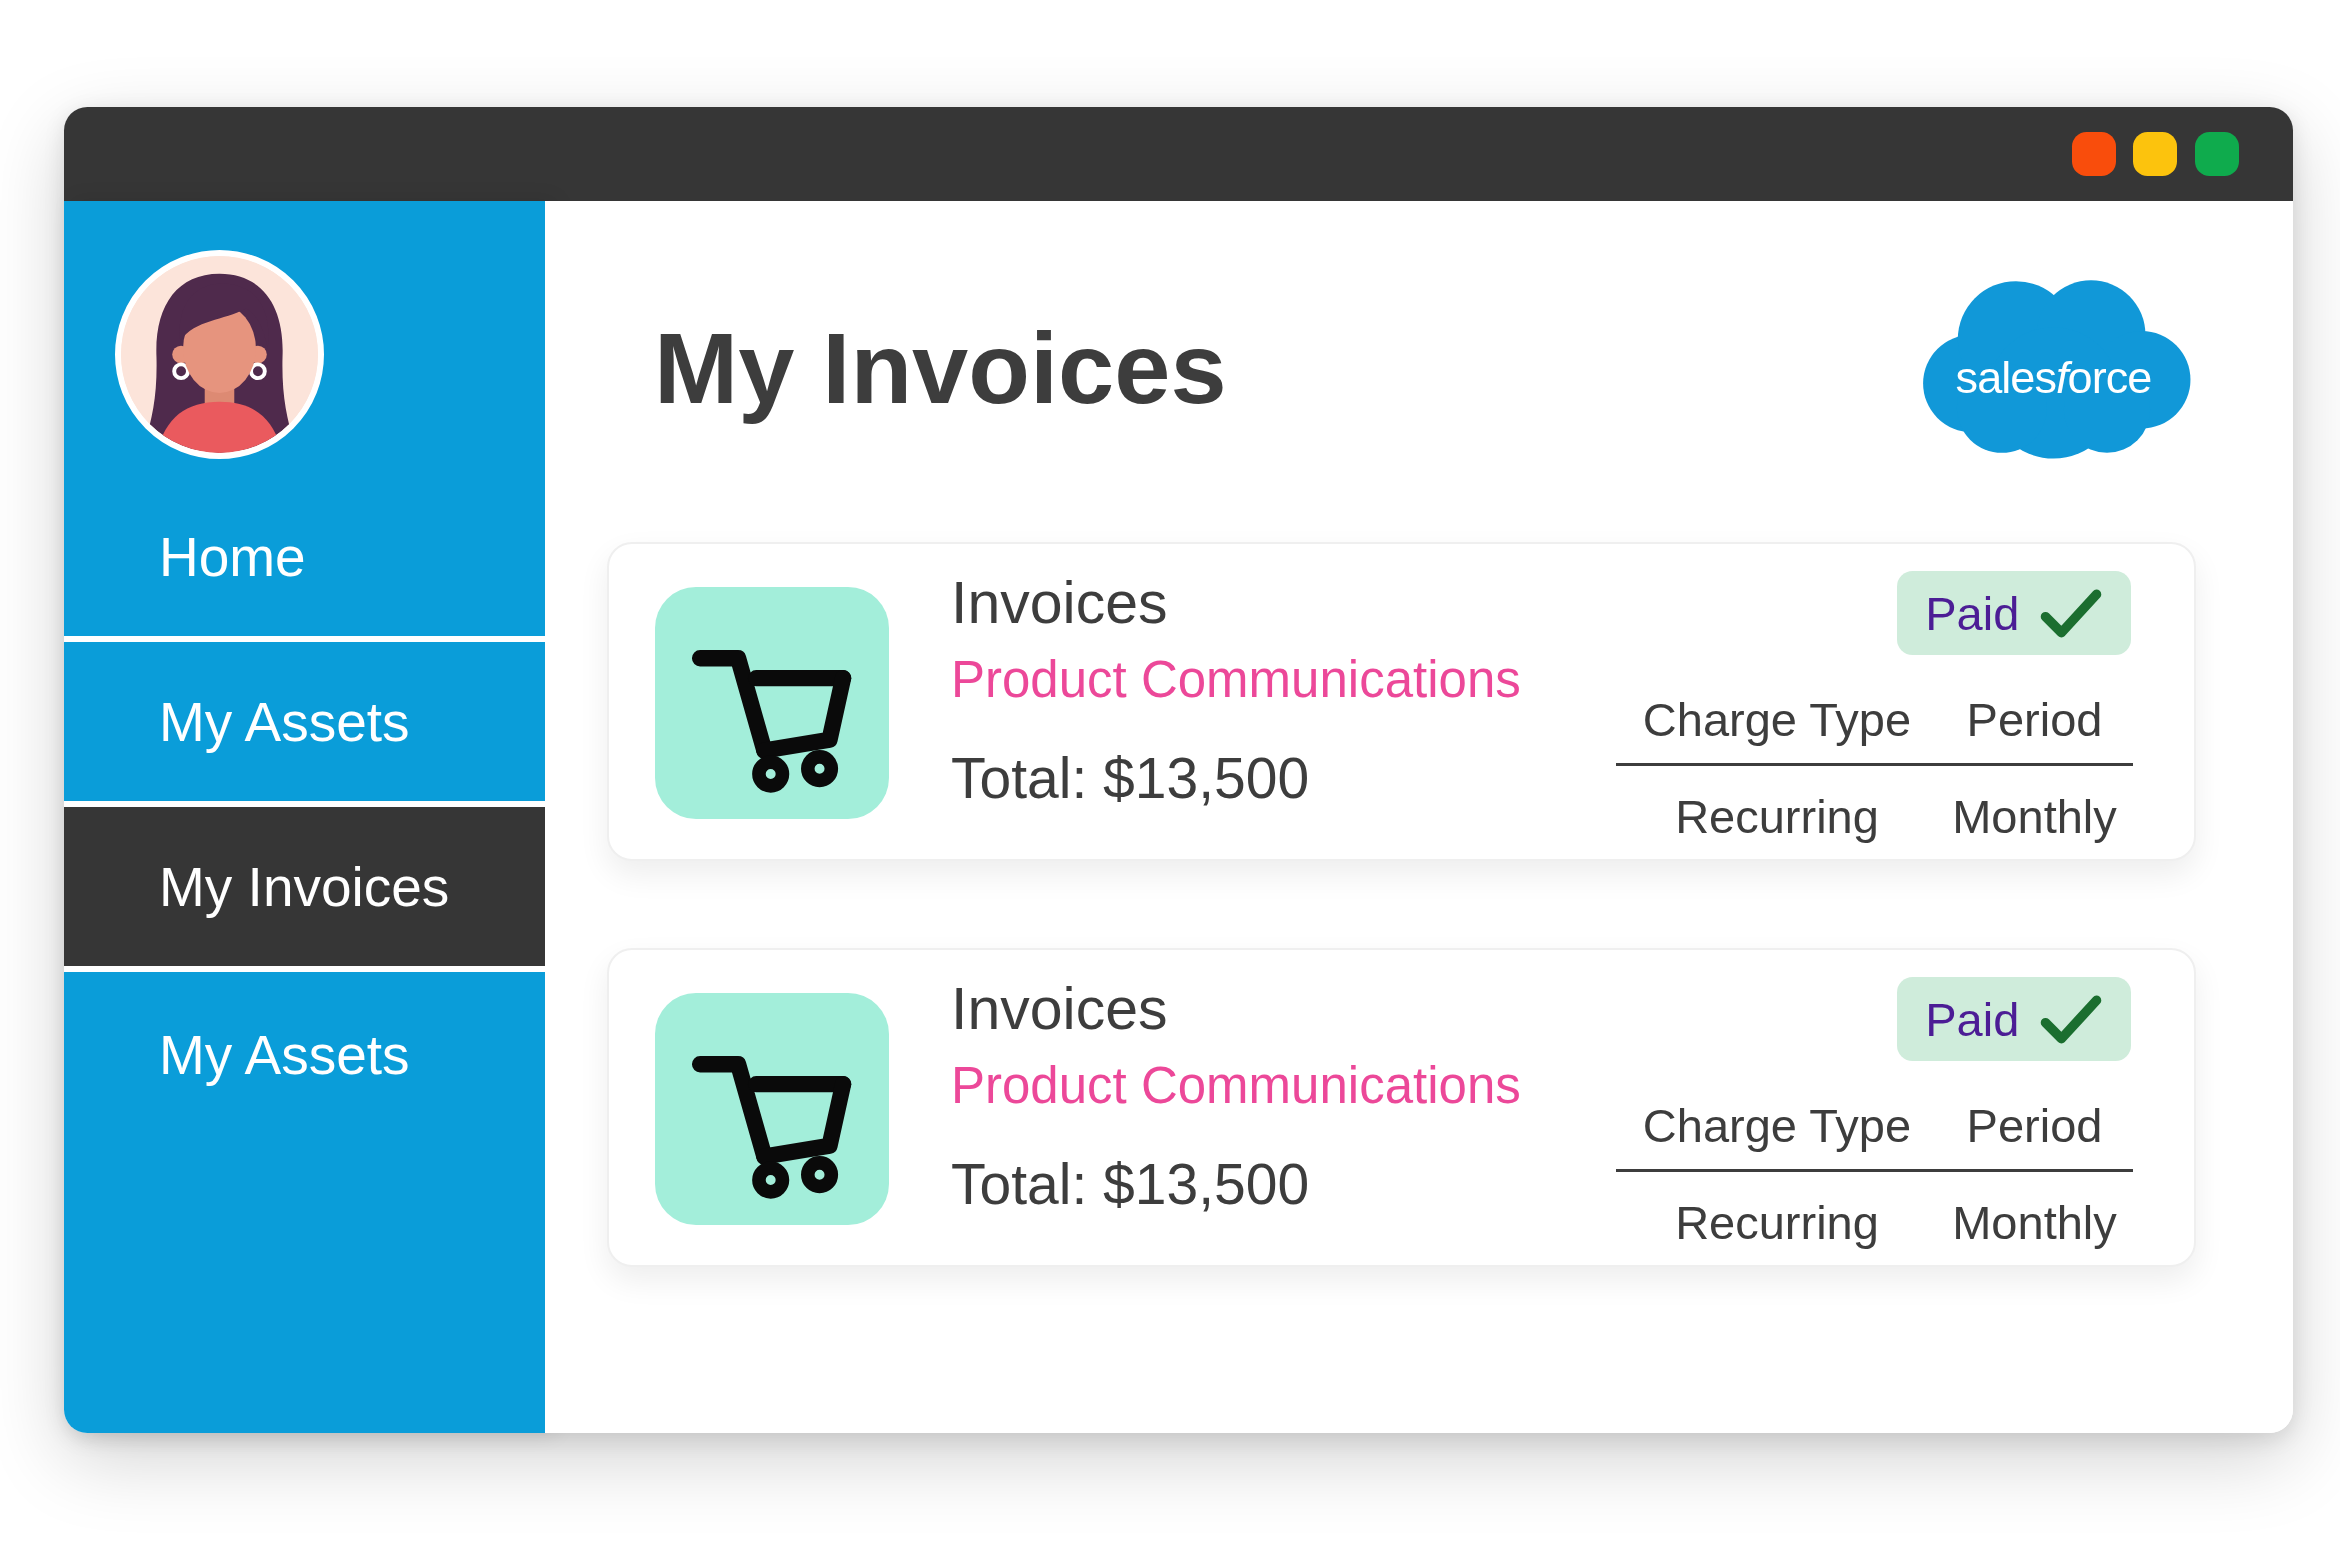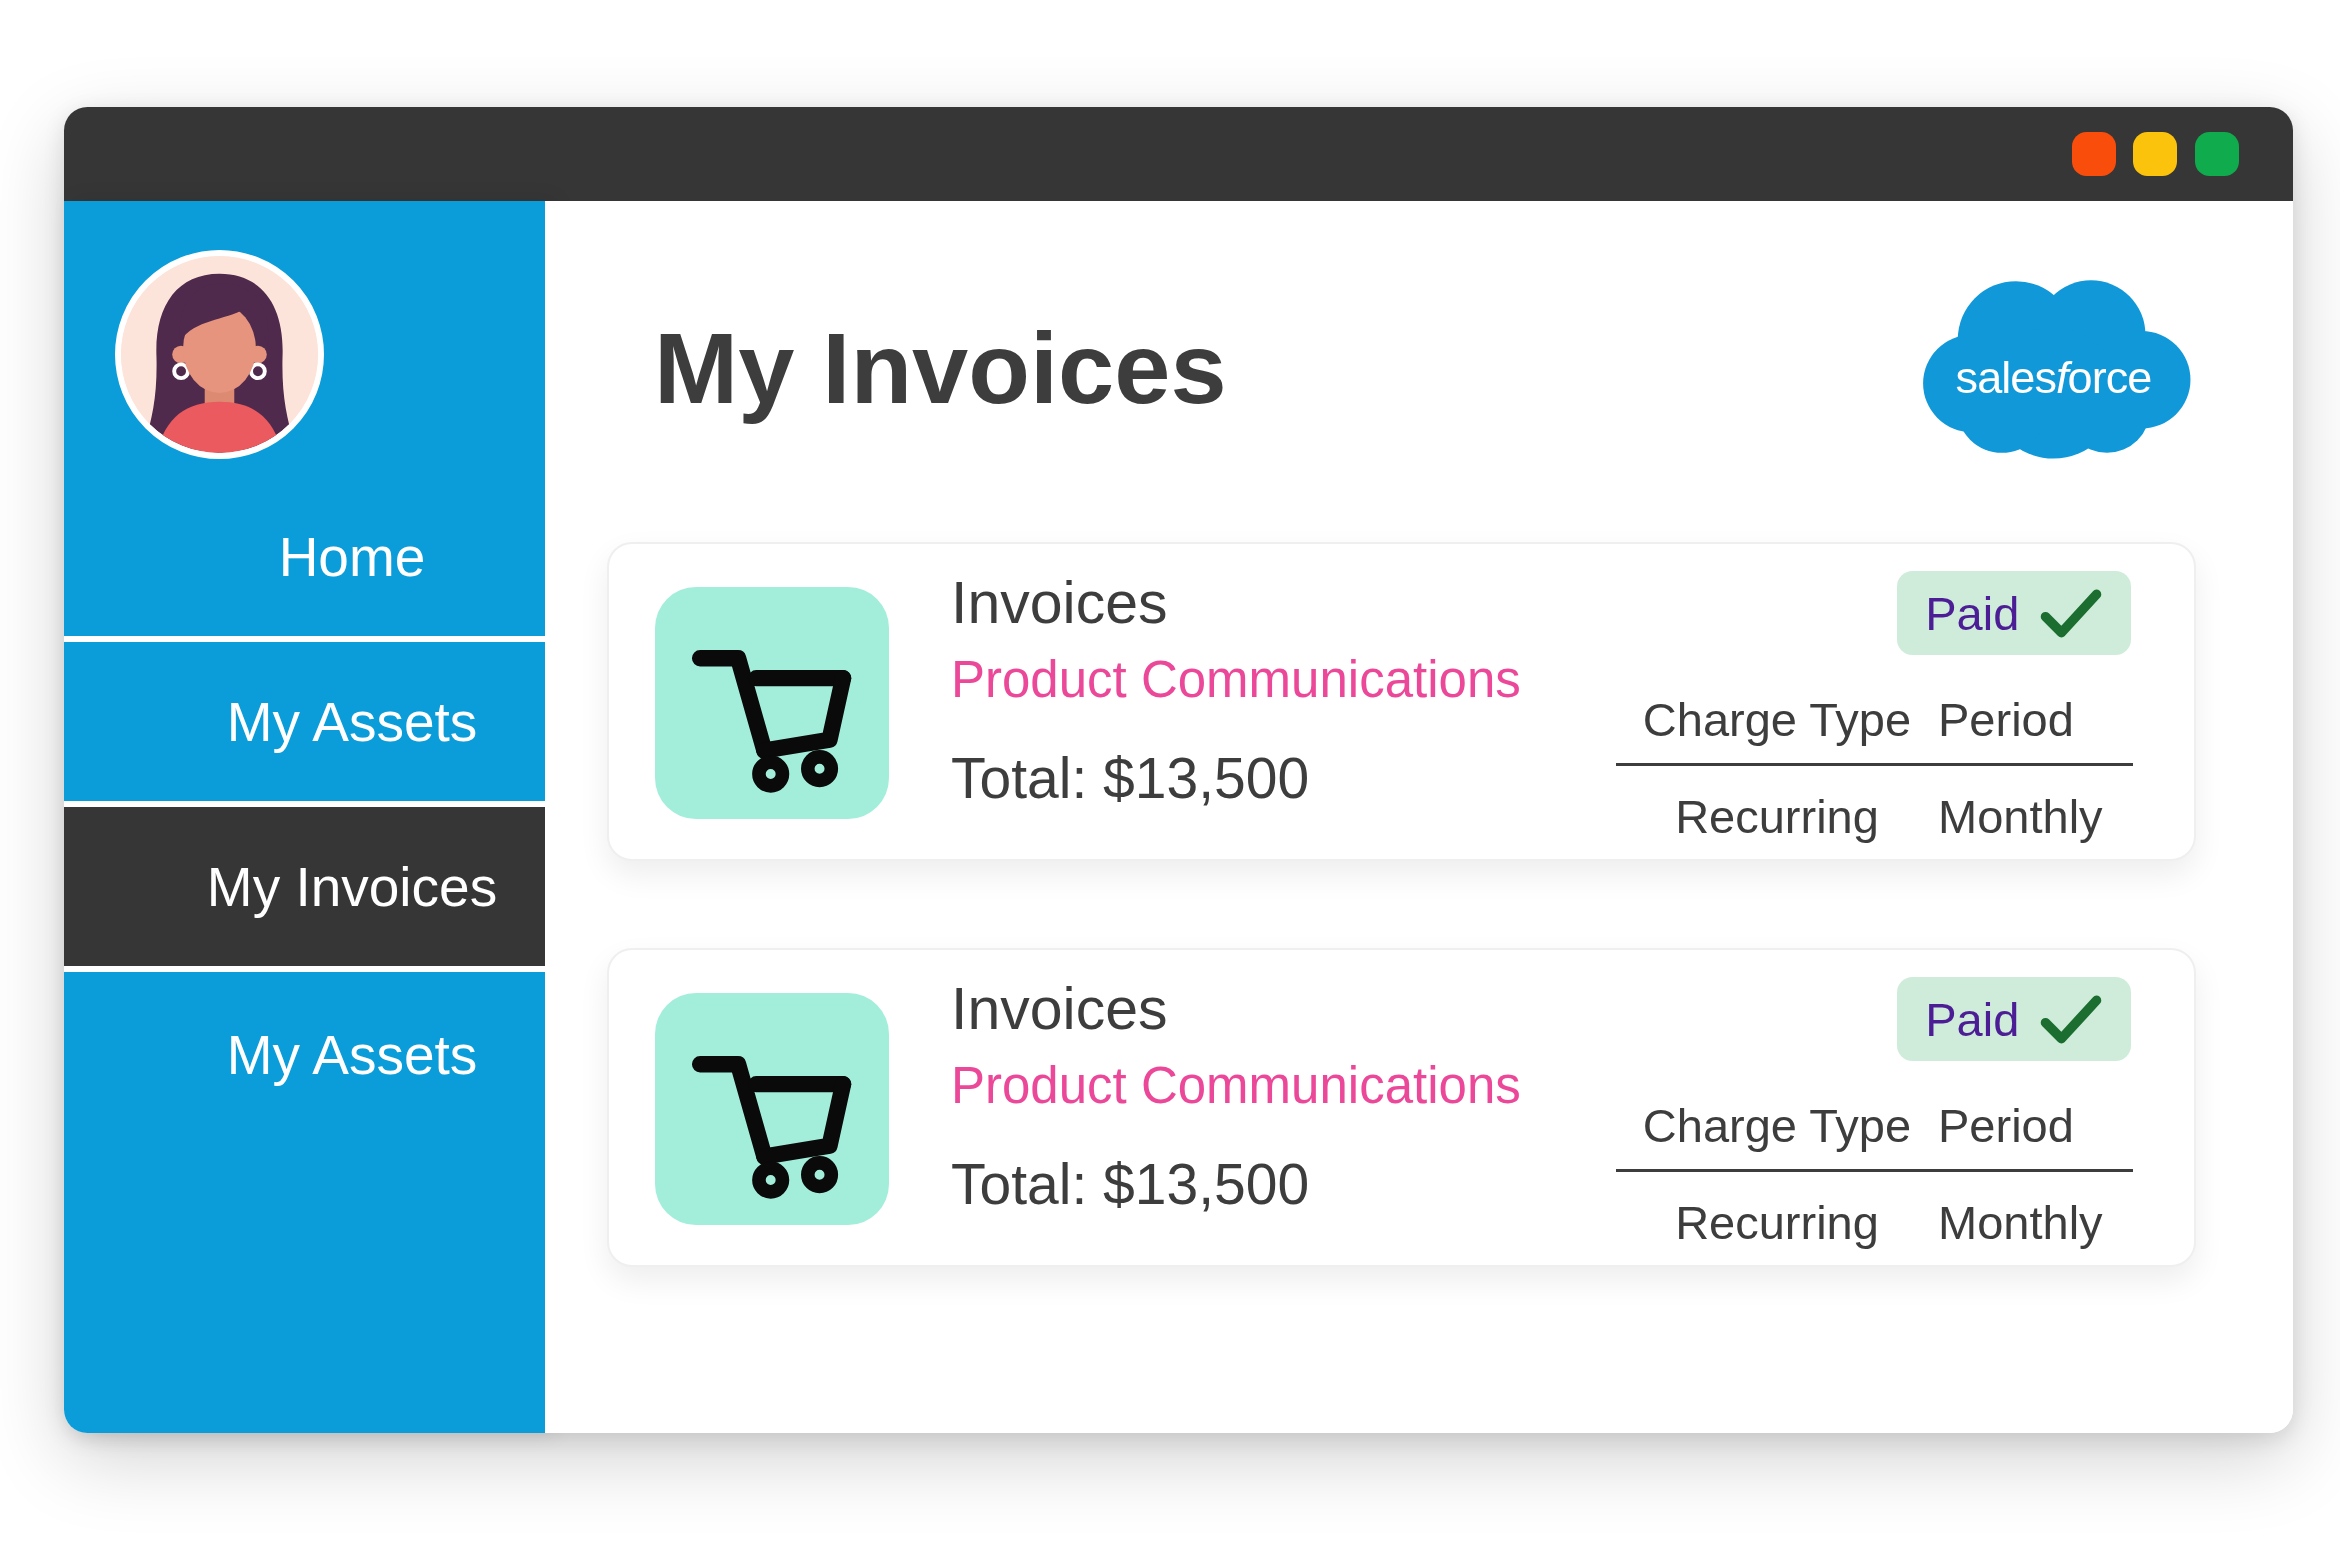--- a/index.html
+++ b/index.html
@@ -27,21 +27,21 @@
              background:#0a9dd9; border-radius:0 0 0 23.4px;
              box-shadow:9.8px 0 21.5px rgba(0,0,0,.10); }
   .avatar { position:absolute; left:51px; top:49px; width:209px; height:209px;
             border-radius:50%; border:6.8px solid #ffffff; overflow:hidden;
             background:#fce4da; }
   .avatar svg { display:block; width:100%; height:100%; }
 
   .nav { position:absolute; left:0; top:276px; width:100%; }
   .nav-item { height:165px; display:flex; align-items:center; padding-left:95px;
               color:#ffffff; font-size:55px; border-bottom:6.8px solid #ffffff;
-              cursor:pointer;justify-content:center; }
+              cursor:pointer; }
   .nav-item:last-child { border-bottom:none; }
   .nav-item.active { background:#363636; }
 
   
   .main { position:absolute; left:481px; top:94px; right:0; bottom:0;
           background:#ffffff; border-radius:0 0 23.4px 0; }
   .page-title { position:absolute; left:109px; top:117px; font-size:101px;
                 color:#3d3d3d; line-height:1; }
   .sf-logo { position:absolute; right:97px; top:68px; width:285px; height:197px; }
   .sf-logo svg { width:100%; height:100%; }
@@ -65,21 +65,21 @@
            background:#cfecdb; border-radius:15.6px;
            display:flex; align-items:center; justify-content:center; gap:19.5px;
            color:#4c1d95; font-size:47px; }
   .badge svg { width:64px; height:51px; }
 
   .mini-table { position:absolute; right:61px; top:148px; width:517px;
                 color:#3d3d3d; font-size:47px; }
   .mt-head { display:flex; padding-bottom:15.6px; border-bottom:3.9px solid #3d3d3d; }
   .mt-row  { display:flex; padding-top:23.4px; }
   .c1 { width:322px; text-align:center; }
-  .c2 { flex:1; text-align:left; padding-right:2px; }
+  .c2 { flex:1; text-align:center; padding-right:2px; }
 </style>
 </head>
 <body>
 
 <div class="screen">
   <div class="window">
 
     <div class="titlebar">
       <div class="lights">
         <span class="light close"></span>

